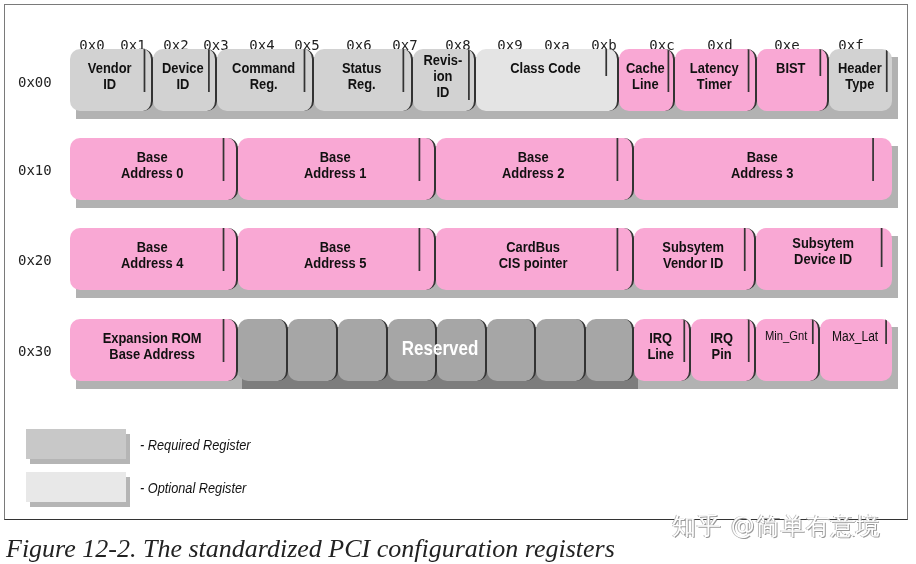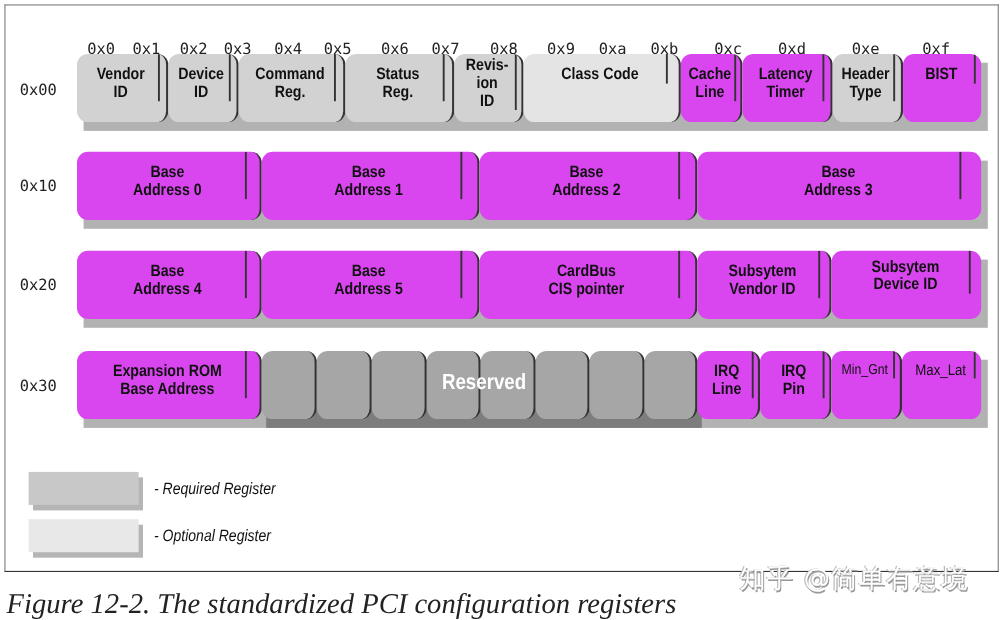--- a/index.html
+++ b/index.html
@@ -7,21 +7,21 @@
   .frame { position:absolute; left:4px; top:4px; width:904px; height:516px; border:1px solid #7a7a7a; border-bottom:1.5px solid #333; background:#fff; box-sizing:border-box; }
   .offsets { position:absolute; top:22px; font-family:"DejaVu Sans Mono", monospace; font-size:14px; color:#222; }
   .offset { position:absolute; transform:translateX(-50%); white-space:nowrap;margin-top:15px; }
   .rowlabel { position:absolute; left:18px; font-family:"DejaVu Sans Mono", monospace; font-size:14px; color:#222; }
   .row { position:absolute; left:70px; width:822px; }
   .shadow { position:absolute; left:6px; top:8px; width:822px; background:#b2b2b2; }
   .cells { position:absolute; left:0; top:0; width:822px; display:flex; }
   .cell { box-sizing:border-box; border-right:2px solid #333; display:flex; justify-content:center; align-items:flex-start; text-align:center; font-family:"Liberation Sans", sans-serif; font-weight:bold; font-size:15px; line-height:16px; color:#111; padding-top:11px; transform:scaleX(0.86); transform-origin:center; }
   .cell-wrap { box-sizing:border-box; border-right:2px solid #333; overflow:hidden;border-radius:10px; }
   .cell-wrap:last-child { border-right:none; }
-  .opt { background:#d946ef; }
+  .opt { background:#f9a8d4; }
   .req { background:#d2d2d2; }
   .res { background:#a6a6a6; }
   .reserved-label { position:absolute; left:325px; top:18px; color:#fff; font-weight:bold; font-size:20px; transform:scaleX(0.85); }
   .small { font-weight:normal; font-size:13px; }
   .legend-box { position:absolute; left:26px; width:100px; height:30px; }
   .legend-shadow { position:absolute; left:4px; top:5px; width:100px; height:30px; background:#b5b5b5; }
   .legend-text { position:absolute; left:140px; font-family:"Liberation Sans", sans-serif; font-style:italic; font-size:15px; color:#111; transform:scaleX(0.85); transform-origin:left; }
   .caption { position:absolute; left:6px; top:534px; font-family:"Liberation Serif", serif; font-style:italic; font-size:26px; color:#222; }
   .watermark { position:absolute; left:672px; top:510px; font-family:"DejaVu Sans", sans-serif; font-size:24px; color:#fff; text-shadow:1px 1px 0 #999, -1px 0 0 #bbb; letter-spacing:1px; }
 </style>
@@ -110,32 +110,32 @@
         </div>
       </div>
     <div class="cell-wrap opt" style="width:83px">
         <div class="cell">
           <div>
             <div>Latency</div>
             <div>Timer</div>
           </div>
         </div>
       </div>
+    <div class="cell-wrap opt" style="width:72px">
+        <div class="cell">
+          <div>
+            <div>BIST</div>
+          </div>
+        </div>
+      </div>
     <div class="cell-wrap req" style="width:64px">
         <div class="cell">
           <div>
             <div>Header</div>
             <div>Type</div>
-          </div>
-        </div>
-      </div>
-    <div class="cell-wrap opt" style="width:72px">
-        <div class="cell">
-          <div>
-            <div>BIST</div>
           </div>
         </div>
       </div>
   </div>
 </div>
 
 <span class="rowlabel" style="top:162px">0x10</span>
 <div class="row" style="top:138px;height:62px">
   <div class="shadow" style="height:62px"></div>
   <div class="cells" style="height:62px">

